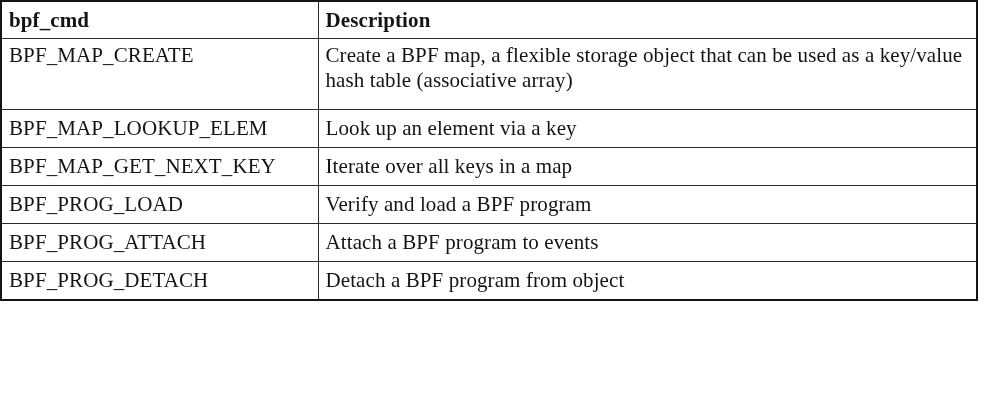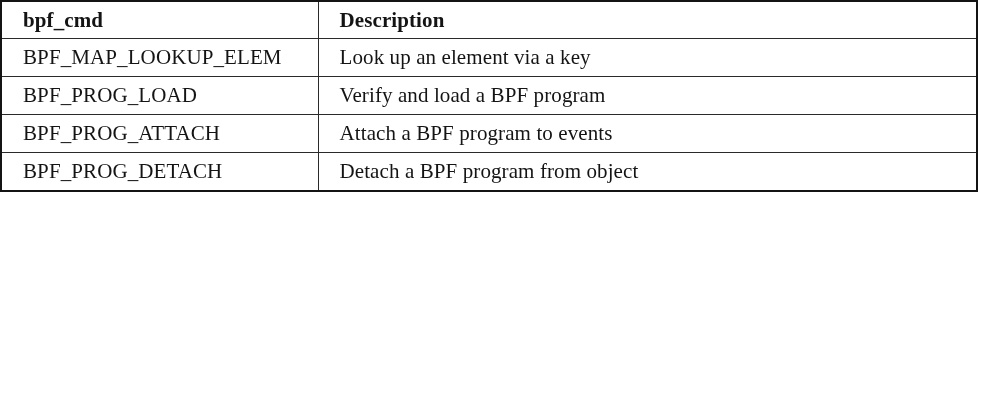--- a/index.html
+++ b/index.html
@@ -31,21 +31,21 @@
     margin: 0;
     background: #ffffff;
   }
 
   table.bpf-table col.col-cmd  { width: 317px; }
   table.bpf-table col.col-desc { width: 659px; }
 
   table.bpf-table th,
   table.bpf-table td {
     border: 1px solid #2a2a2a;
-    padding: 0 7px 0 21px;
+    padding: 0 7px 0 7px;
     vertical-align: middle;
     text-align: left;
     font-size: 21px;
     line-height: 25px;
     font-weight: normal;
     color: #141414;
     background: #ffffff;
     white-space: normal;
     letter-spacing: 0.1px;
   }
@@ -91,26 +91,42 @@
       <tr>
         <th>
           <span class="cell-text">bpf_cmd</span>
         </th>
         <th>
           <span class="cell-text">Description</span>
         </th>
       </tr>
     </thead>
     <tbody>
+      <tr class="row-tall">
+        <td>
+          <span class="cell-text">BPF_MAP_CREATE</span>
+        </td>
+        <td>
+          <span class="cell-text">Create a BPF map, a flexible storage object that can be used as a key/value hash table (associative array)</span>
+        </td>
+      </tr>
       <tr>
         <td>
           <span class="cell-text">BPF_MAP_LOOKUP_ELEM</span>
         </td>
         <td>
           <span class="cell-text">Look up an element via a key</span>
+        </td>
+      </tr>
+      <tr>
+        <td>
+          <span class="cell-text">BPF_MAP_GET_NEXT_KEY</span>
+        </td>
+        <td>
+          <span class="cell-text">Iterate over all keys in a map</span>
         </td>
       </tr>
       <tr>
         <td>
           <span class="cell-text">BPF_PROG_LOAD</span>
         </td>
         <td>
           <span class="cell-text">Verify and load a BPF program</span>
         </td>
       </tr>

